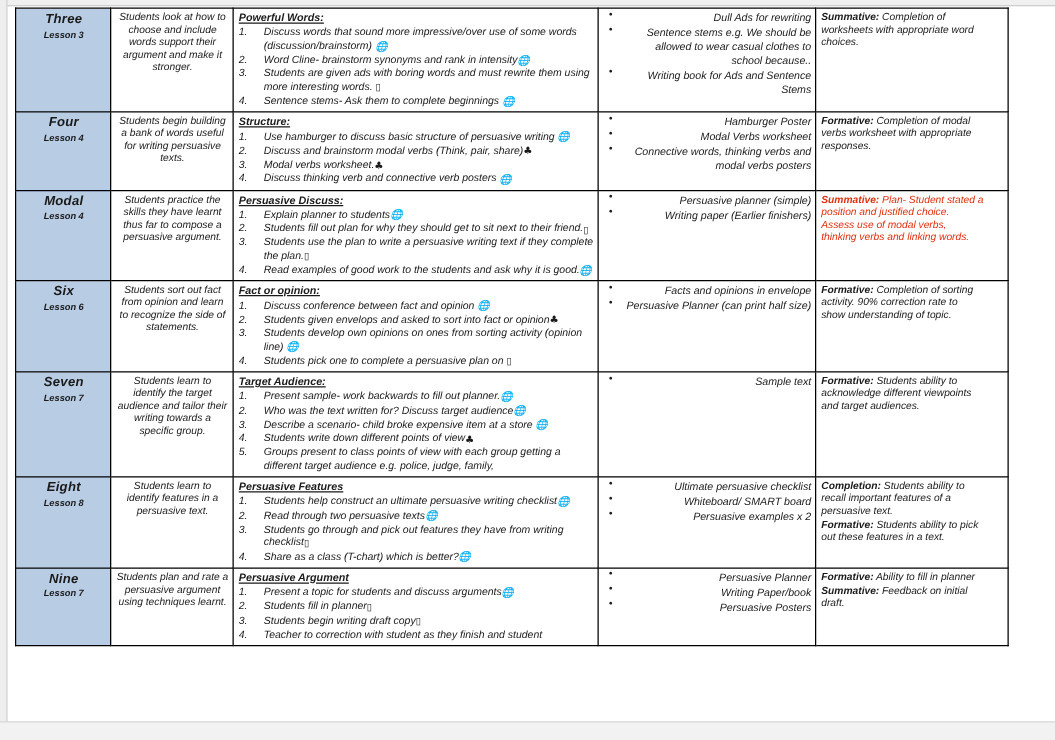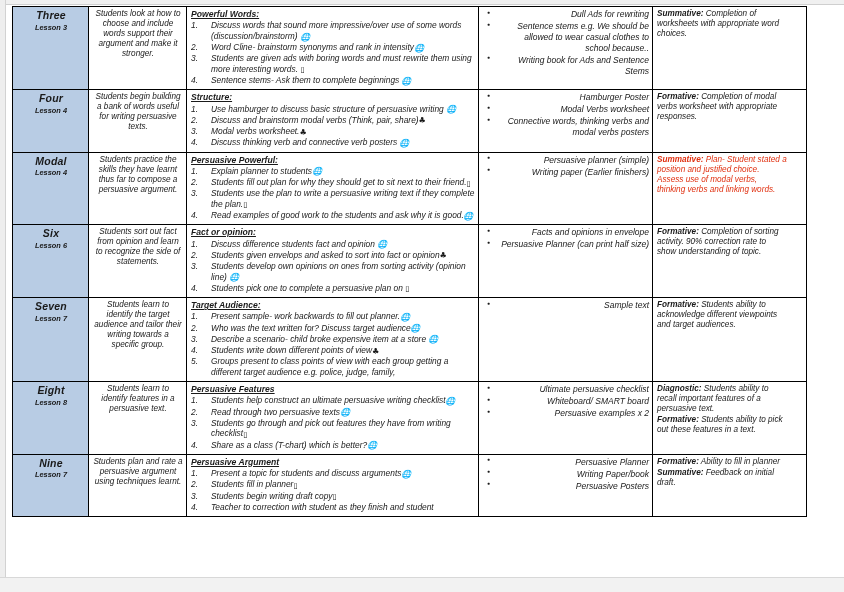--- a/index.html
+++ b/index.html
@@ -244,21 +244,21 @@
               <p class="assess-para"><span class="assess-label">Formative:</span><span> Completion of modal verbs worksheet with appropriate responses.</span></p>
             </td>
           </tr>
           <tr>
             <td class="lesson">
               <span class="lesson-name">Modal</span>
               <span class="lesson-sub">Lesson 4</span>
             </td>
             <td class="outcome">Students practice the skills they have learnt thus far to compose a persuasive argument.</td>
             <td class="activity">
-              <span class="act-title">Persuasive Powerful:</span>
+              <span class="act-title">Persuasive Discuss:</span>
               <ol class="act-list">
                 <li><span>Explain planner to students</span><span class="ic ic-globe"></span></li>
                 <li><span>Students fill out plan for why they should get to sit next to their friend.</span><span class="ic ic-page"></span></li>
                 <li><span>Students use the plan to write a persuasive writing text if they complete the plan.</span><span class="ic ic-page"></span></li>
                 <li><span>Read examples of good work to the students and ask why it is good.</span><span class="ic ic-globe"></span></li>
               </ol>
             </td>
             <td class="resource">
               <ul class="res-list">
                 <li>Persuasive planner (simple)</li>
@@ -271,21 +271,21 @@
           </tr>
           <tr>
             <td class="lesson">
               <span class="lesson-name">Six</span>
               <span class="lesson-sub">Lesson 6</span>
             </td>
             <td class="outcome">Students sort out fact from opinion and learn to recognize the side of statements.</td>
             <td class="activity">
               <span class="act-title">Fact or opinion:</span>
               <ol class="act-list">
-                <li><span>Discuss difference students fact and opinion </span><span class="ic ic-globe"></span></li>
+                <li><span>Discuss conference between fact and opinion </span><span class="ic ic-globe"></span></li>
                 <li><span>Students given envelops and asked to sort into fact or opinion</span><span class="ic ic-group"></span></li>
                 <li><span>Students develop own opinions on ones from sorting activity (opinion line) </span><span class="ic ic-globe"></span></li>
                 <li><span>Students pick one to complete a persuasive plan on </span><span class="ic ic-page"></span></li>
               </ol>
             </td>
             <td class="resource">
               <ul class="res-list">
                 <li>Facts and opinions in envelope</li>
                 <li>Persuasive Planner (can print half size)</li>
               </ul>
@@ -335,21 +335,21 @@
               </ol>
             </td>
             <td class="resource">
               <ul class="res-list">
                 <li>Ultimate persuasive checklist</li>
                 <li>Whiteboard/ SMART board</li>
                 <li>Persuasive examples x 2</li>
               </ul>
             </td>
             <td class="assess">
-              <p class="assess-para"><span class="assess-label">Diagnostic:</span><span> Students ability to recall important features of a persuasive text.</span></p>
+              <p class="assess-para"><span class="assess-label">Completion:</span><span> Students ability to recall important features of a persuasive text.</span></p>
               <p class="assess-para"><span class="assess-label">Formative:</span><span> Students ability to pick out these features in a text.</span></p>
             </td>
           </tr>
           <tr>
             <td class="lesson">
               <span class="lesson-name">Nine</span>
               <span class="lesson-sub">Lesson 7</span>
             </td>
             <td class="outcome">Students plan and rate a persuasive argument using techniques learnt.</td>
             <td class="activity">

